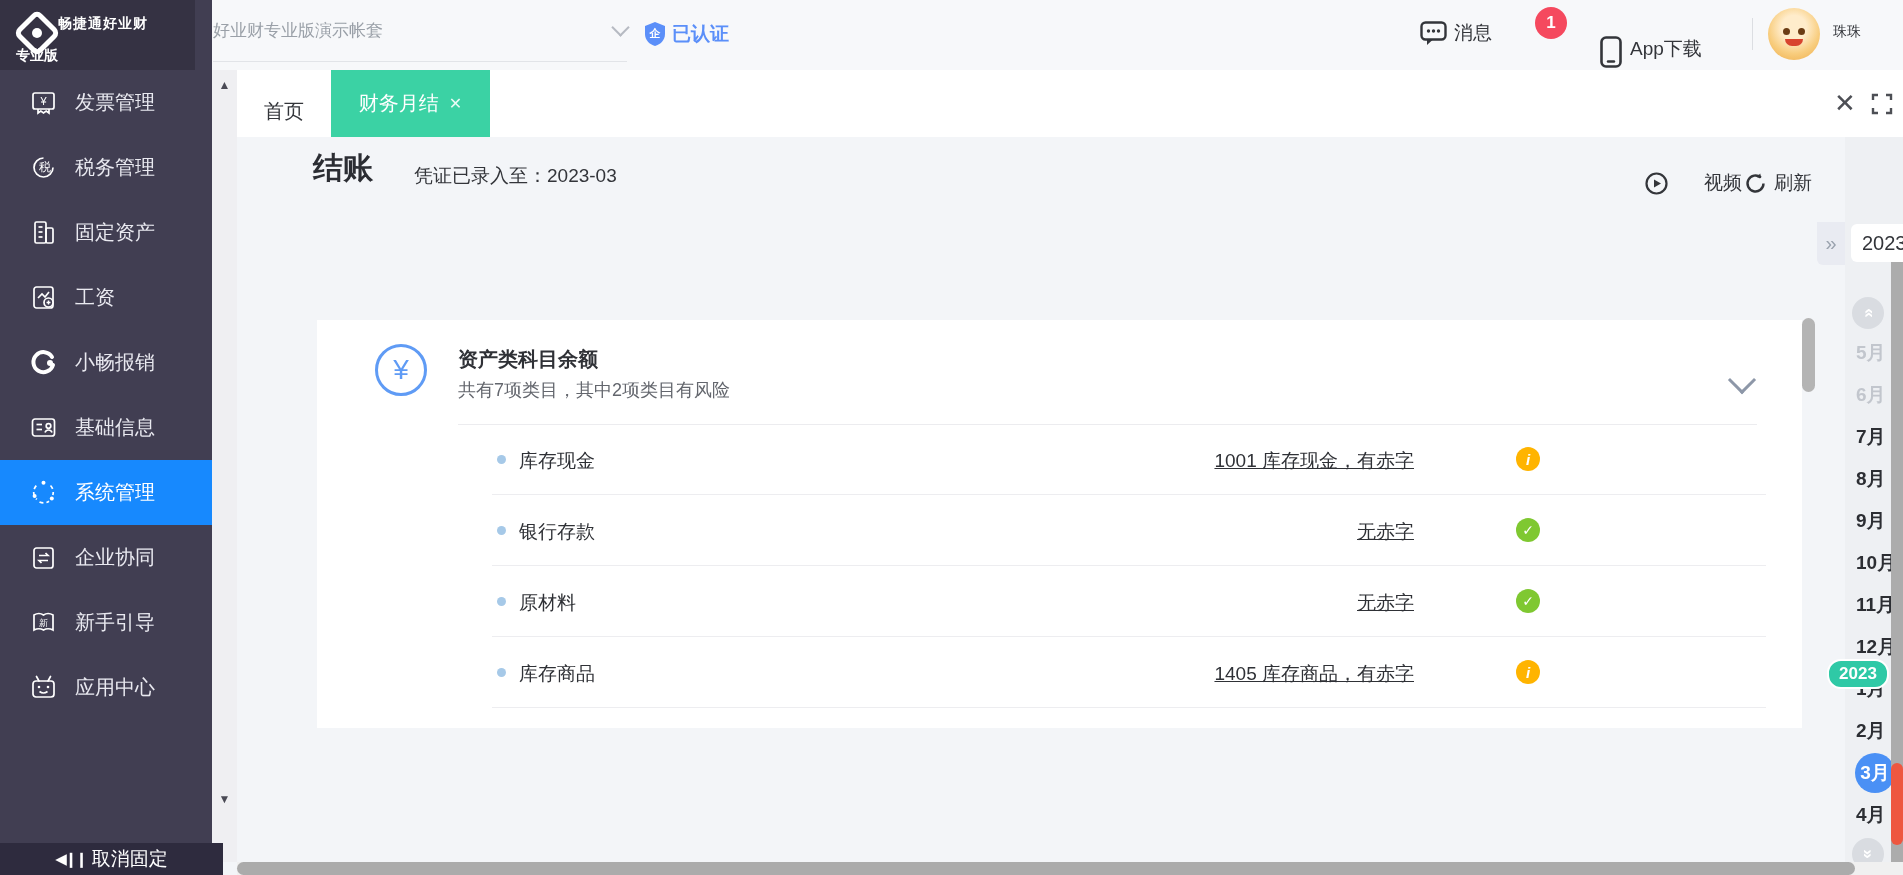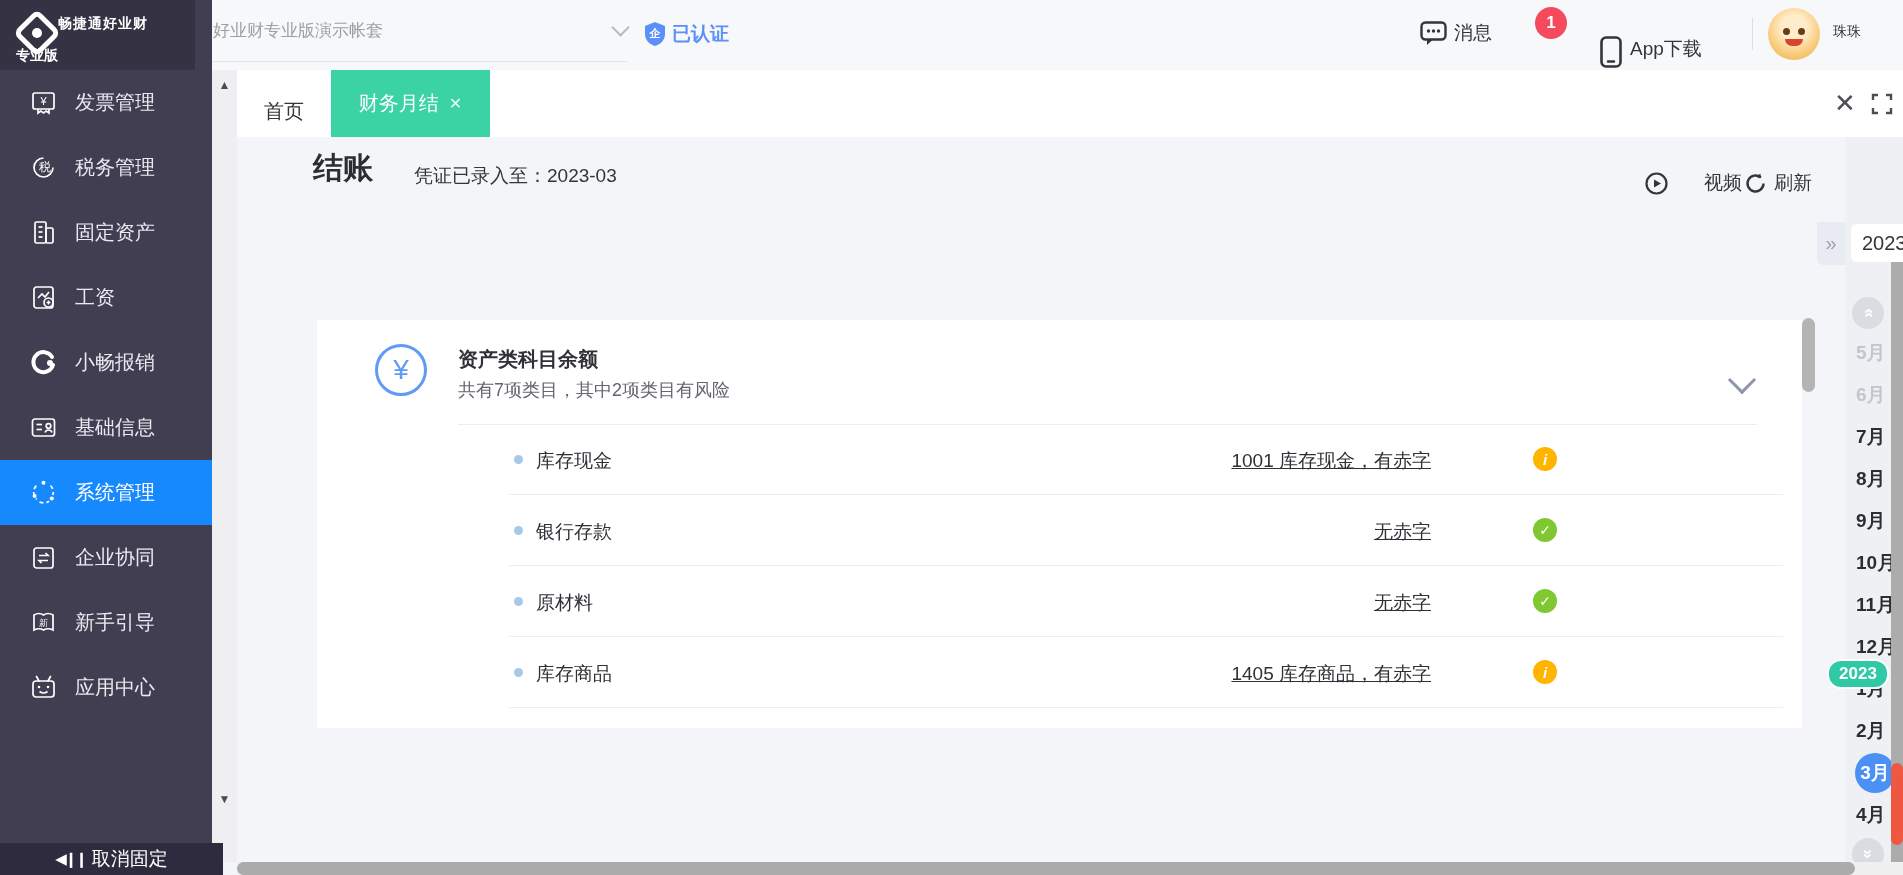--- a/index.html
+++ b/index.html
@@ -88,21 +88,21 @@
 
   
   .card{position:absolute;left:317px;top:320px;width:1485px;height:408px;background:#fff;}
   .yen-icon{position:absolute;left:58px;top:24px;width:46px;height:46px;border:3px solid #5f9bf5;
     border-radius:50%;color:#5f9bf5;font-size:28px;display:flex;align-items:center;justify-content:center;}
   .card-title{position:absolute;left:141px;top:26px;font-size:20px;color:#2f3136;font-weight:600;}
   .card-sub{position:absolute;left:141px;top:58px;font-size:18px;color:#63666d;}
   .card-chevron{position:absolute;left:1415px;top:50px;width:17px;height:17px;
     border-right:3px solid #8d97a8;border-bottom:3px solid #8d97a8;transform:rotate(45deg);cursor:pointer;}
   .card-hd-divider{position:absolute;left:141px;top:104px;width:1299px;height:1px;background:#ececef;}
-  .rows{position:absolute;left:192px;top:104px;width:1274px;}
+  .rows{position:absolute;left:175px;top:104px;width:1274px;}
   .row{position:relative;height:70px;border-bottom:1px solid #ededf0;}
   .row .dot{position:absolute;left:5px;top:31px;width:9px;height:9px;border-radius:50%;background:#a6c9e8;}
   .row .rlabel{position:absolute;left:27px;top:24px;font-size:19px;color:#2f3136;}
   .row .rlink{position:absolute;right:352px;top:24px;font-size:19px;color:#2f3136;
     text-decoration:underline;cursor:pointer;white-space:nowrap;}
   .status{position:absolute;right:226px;top:23px;width:24px;height:24px;border-radius:50%;
     color:#fff;display:flex;align-items:center;justify-content:center;}
   .status.warning{background:#ffb400;font-size:15px;font-weight:bold;font-style:italic;}
   .status.warning::after{content:"i";}
   .status.ok{background:#7fc831;font-size:14px;font-weight:bold;}

